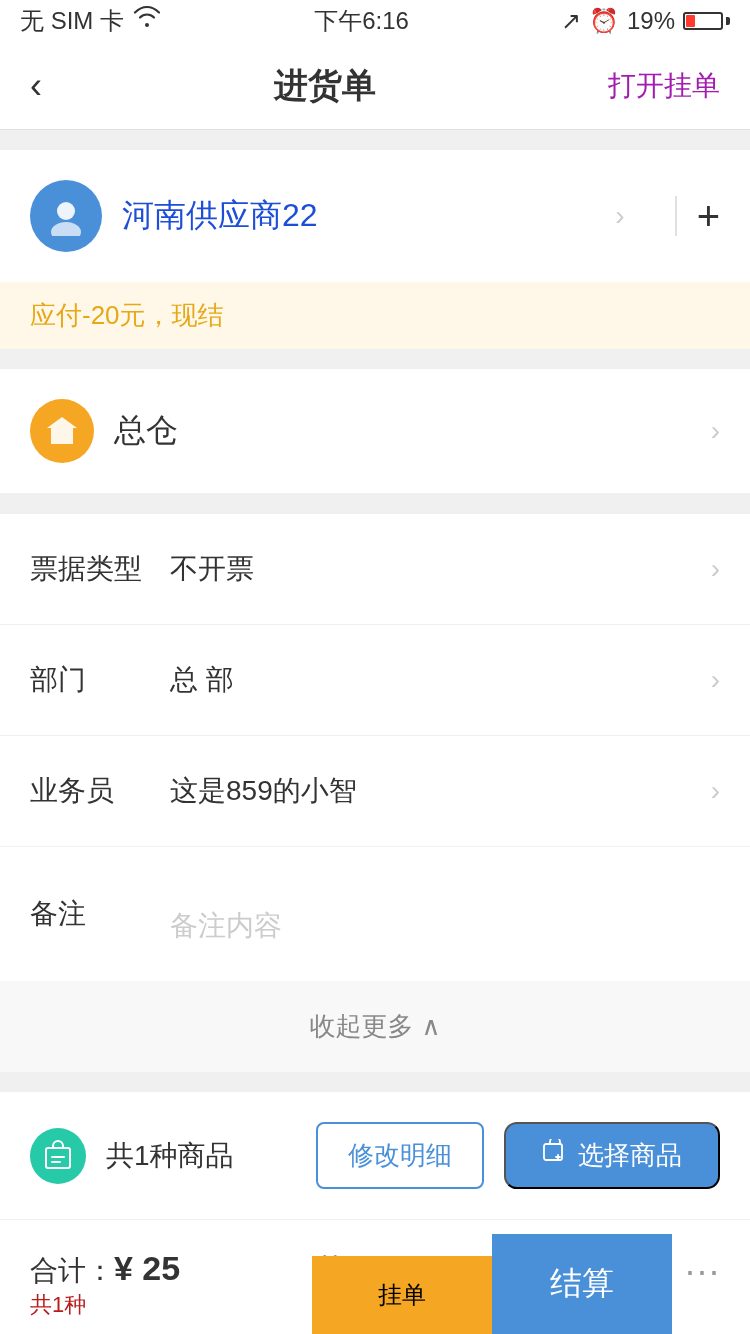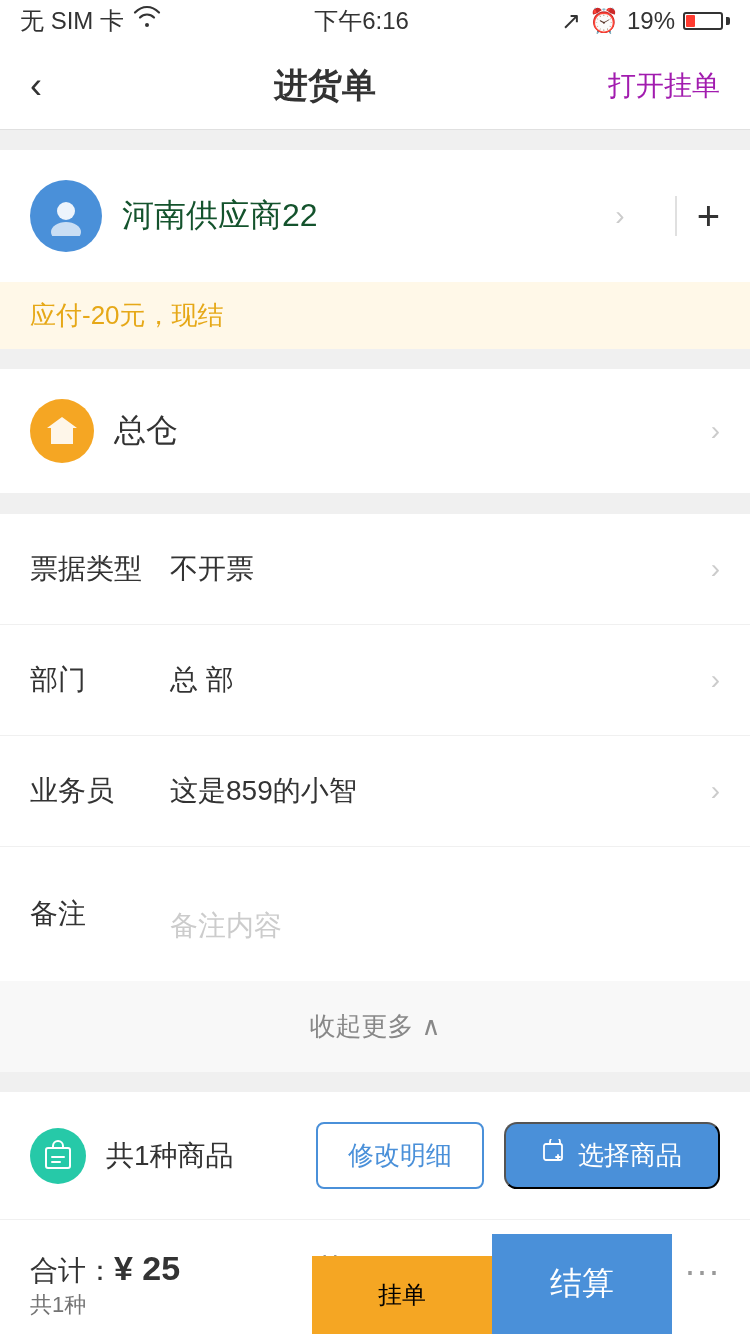--- a/index.html
+++ b/index.html
@@ -77,21 +77,21 @@
       align-items: center;
       padding: 30px 30px;
       background: #fff;
     }
     .supplier-avatar {
       width: 72px; height: 72px; border-radius: 50%; background: #4A90D9;
       display: flex; align-items: center; justify-content: center;
       color: #fff; font-size: 36px; margin-right: 20px; flex-shrink: 0;
     }
     .supplier-name {
-      flex: 1; font-size: 32px; color: #14532d;
+      flex: 1; font-size: 32px; color: #1d4ed8;
     }
     .supplier-chevron {
       color: #ccc; font-size: 28px; margin-right: 30px;
     }
     .supplier-add {
       font-size: 40px; color: #333; cursor: pointer;
     }
     .supplier-divider {
       width: 2px; background: #e0e0e0; height: 40px; margin: 0 20px;
     }
@@ -211,21 +211,21 @@
     }
     .bottom-total {
       background: #fff;
       flex: 1;
       display: flex;
       flex-direction: column;
       justify-content: center;
       padding: 0 30px;
     }
     .bottom-total-amount { font-size: 34px; font-weight: 600; color: #333; display: inline; }
-    .bottom-total-line2 { font-size: 22px; color: #737373; }
+    .bottom-total-line2 { font-size: 22px; color: #b91c1c; }
     .btn-hang {
       background: #F5A623; color: #000000;
       display: flex; align-items: center; justify-content: center;
       width: 180px; font-size: 24px; cursor: pointer; margin-top: 22px;
     }
     .btn-checkout {
       background: #4A90D9; color: #fff;
       display: flex; align-items: center; justify-content: center;
       width: 180px; font-size: 32px; cursor: pointer;
     }

